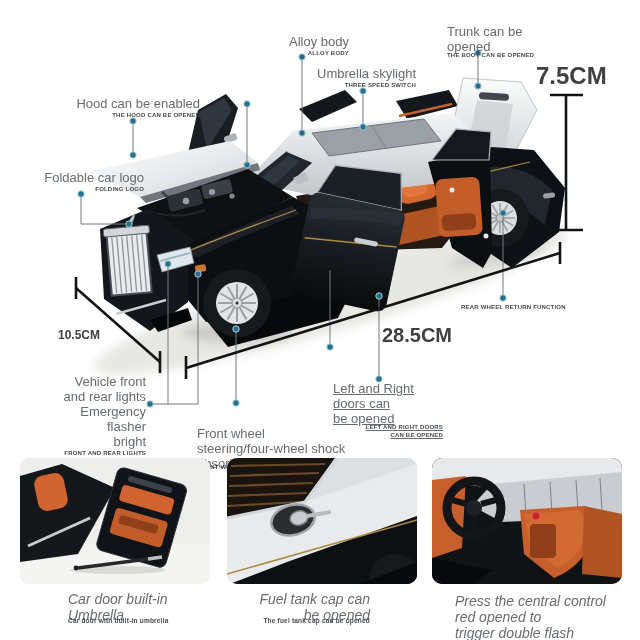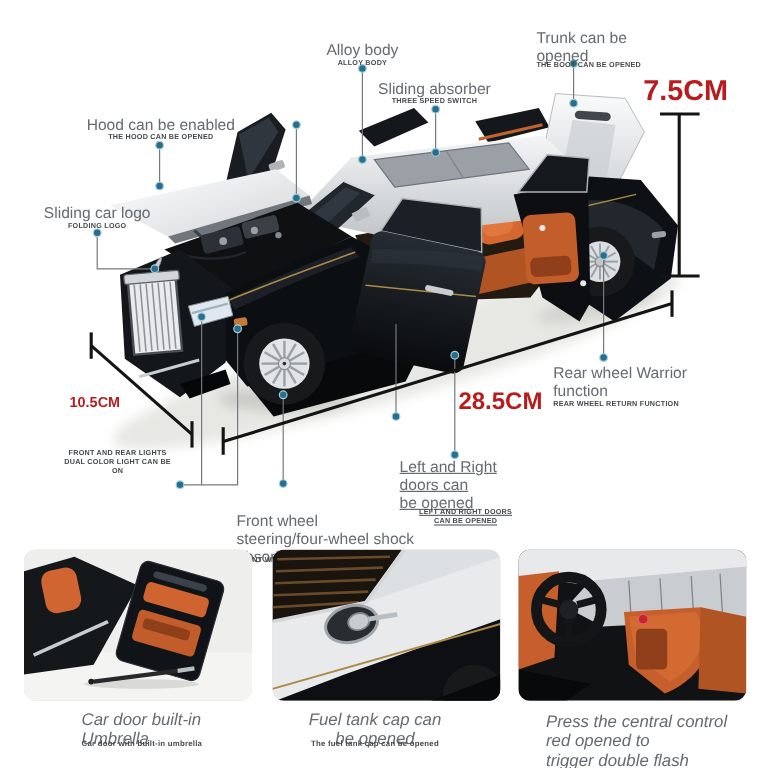--- a/index.html
+++ b/index.html
@@ -2,22 +2,22 @@
 <html><head>
 <meta charset="utf-8">
 <style>
   html,body{margin:0;padding:0;background:#fff;}
   #stage{position:relative;width:640px;height:640px;background:#ffffff;overflow:hidden;
          font-family:"Liberation Sans",sans-serif;}
   #car-svg{position:absolute;left:0;top:0;}
   .cap{position:absolute;color:#666b70;}
   .cap-title{font-size:13px;line-height:1.16;white-space:pre-line;color:#666b70;}
   .cap-sub{font-size:6px;font-weight:bold;line-height:1.25;white-space:pre-line;color:#45494d;letter-spacing:.2px;margin-top:1px;}
-  .tc{text-align:center;} .tl{text-align:left;}
-  .meas{position:absolute;font-weight:bold;color:#b91c1c;letter-spacing:0;}
+  .tc{text-align:right;} .tl{text-align:left;}
+  .meas{position:absolute;font-weight:bold;color:#404040;letter-spacing:0;}
   .photo{position:absolute;width:190px;height:126px;border-radius:10px;overflow:hidden;
          box-shadow:0 0 0 1px #d9d9d6 inset;background:#eee;}
   .fcap{position:absolute;color:#666b70;}
   .fcap .cap-title{font-size:14px;font-style:italic;}
   .fcap .cap-sub{font-size:6.5px;margin-top:-6px;}
   .overlap{margin-top:-7px;}
 </style>
 </head>
 <body>
 
@@ -265,63 +265,65 @@
       <line x1="560" y1="242" x2="560" y2="264"></line>
     </g>
   </svg>
 
   <div class="cap tc" style="left:68px;top:96px;width:132px;">
     <div class="cap-title">Hood can be enabled</div>
     <div class="cap-sub">THE HOOD CAN BE OPENED</div>
   </div>
 
   <div class="cap tc" style="left:18px;top:170px;width:126px;">
-    <div class="cap-title">Sliding car logo</div>
+    <div class="cap-title">Foldable car logo</div>
     <div class="cap-sub">FOLDING LOGO</div>
   </div>
 
 
   <div class="cap tc" style="left:255px;top:34px;width:94px;">
     <div class="cap-title">Alloy body</div>
     <div class="cap-sub">ALLOY BODY</div>
   </div>
 
   <div class="cap tc" style="left:308px;top:66px;width:108px;">
-    <div class="cap-title">Sliding absorber</div>
+    <div class="cap-title">Umbrella skylight</div>
     <div class="cap-sub">THREE SPEED SWITCH</div>
   </div>
 
   <div class="cap tl" style="left:447px;top:24px;width:95px;">
     <div class="cap-title">Trunk can be
 opened</div>
     <div class="cap-sub" style="margin-top:-2px;">THE BOOT CAN BE OPENED</div>
   </div>
 
   <div class="cap tc" style="left:50px;top:374px;width:96px;">
+    <div class="cap-title">Vehicle front
+and rear lights
+Emergency flasher
+bright</div>
     <div class="cap-sub">FRONT AND REAR LIGHTS
 DUAL COLOR LIGHT CAN BE ON</div>
   </div>
 
   <div class="cap tl" style="left:177px;top:426px;width:175px;margin-left:20px;">
     <div class="cap-title">Front wheel
 steering/four-wheel shock
 absorber</div>
     <div class="cap-sub overlap">FRONT WHEEL STEERING/FOUR-WHEEL SUSPENSION</div>
   </div>
 
   <div class="cap tl" style="left:333px;top:381px;width:110px;text-decoration:underline;">
     <div class="cap-title">Left and Right doors can
 be opened</div>
     <div class="cap-sub tc" style="margin-top:-2px;">LEFT AND RIGHT DOORS
 CAN BE OPENED</div>
   </div>
 
   <div class="cap tl" style="left:461px;top:303px;width:125px;">
-    <div class="cap-title">Rear wheel Warrior
-function</div>
     <div class="cap-sub">REAR WHEEL RETURN FUNCTION</div>
   </div>
 
   <div class="meas" style="left:536px;top:62px;font-size:24px;">7.5CM</div>
   <div class="meas" style="left:58px;top:328px;font-size:12px;">10.5CM</div>
   <div class="meas" style="left:382px;top:304px;font-size:20px;margin-top:20px;">28.5CM</div>
 
   <div class="photo" style="left:20px;top:458px;">
     <svg width="190" height="126" viewBox="0 0 190 126">
       <rect width="190" height="126" fill="#eeeeec"></rect>

